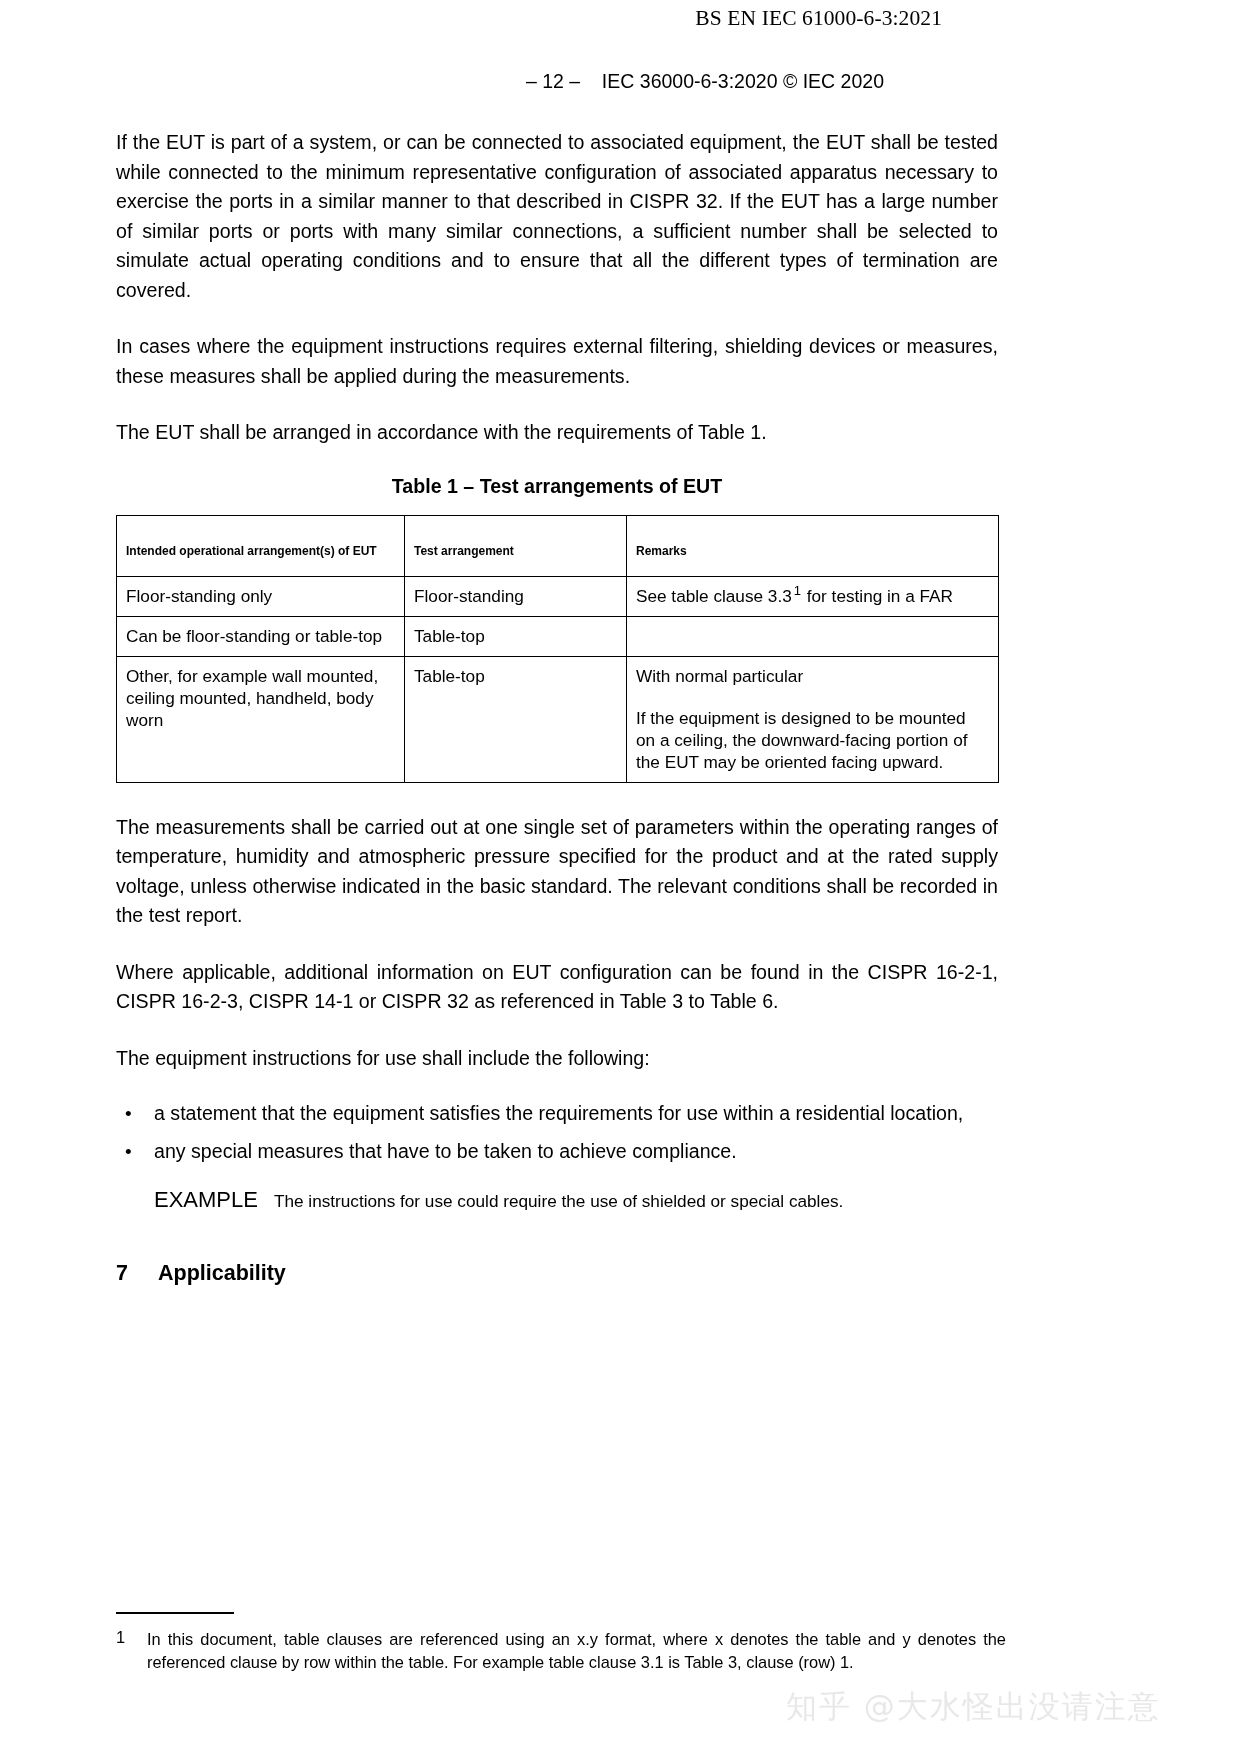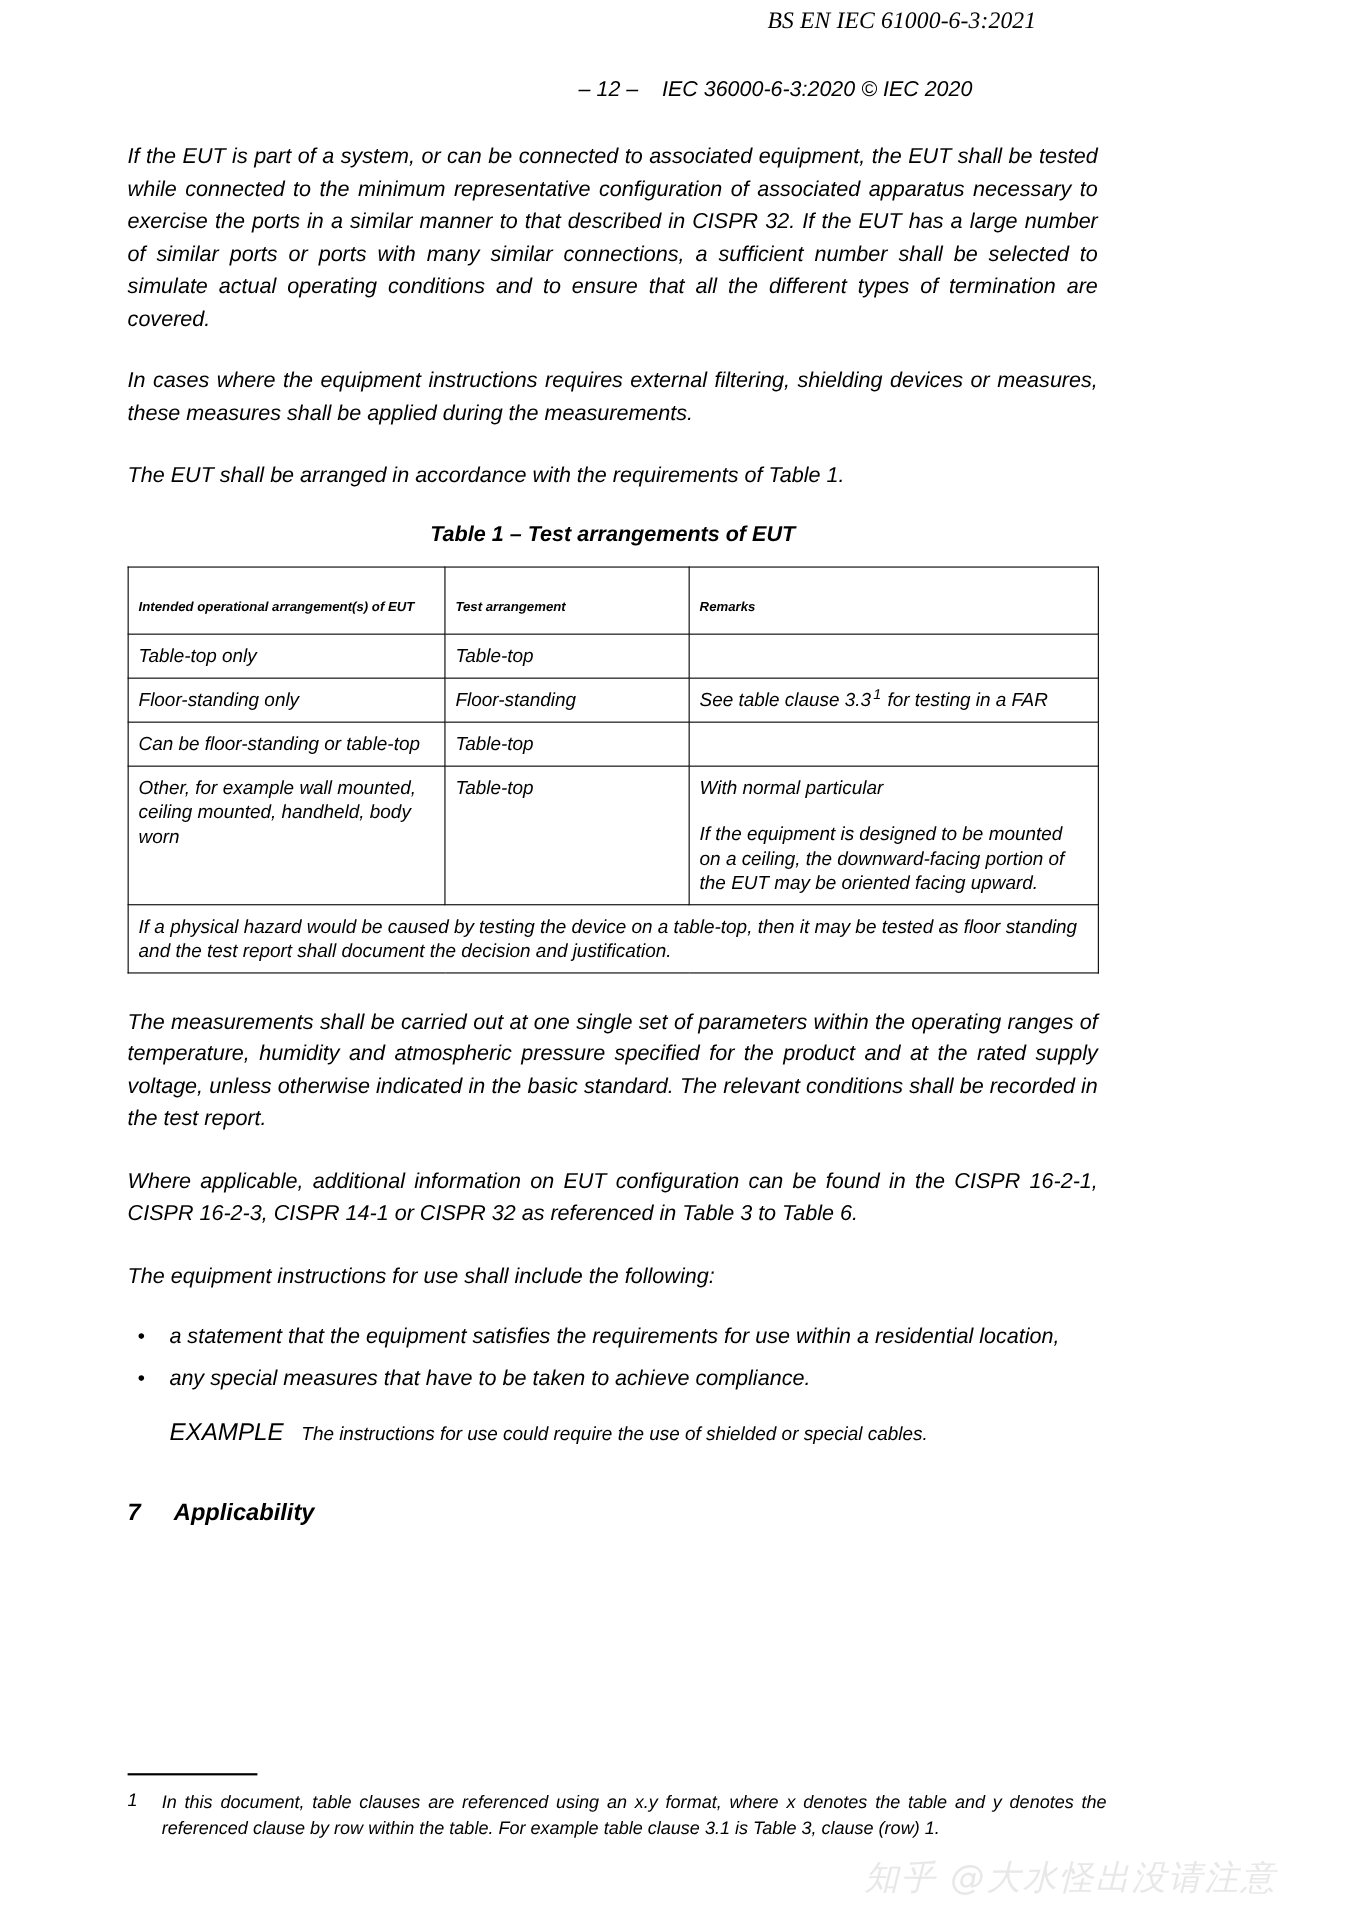--- a/index.html
+++ b/index.html
@@ -14,21 +14,20 @@
     font-family: "Liberation Sans", sans-serif;
     color: #000000;
     overflow: hidden;
   }
 
   .page {
     position: relative;
     width: 1000px;
     height: 1755px;
     box-sizing: border-box;
-    font-style: italic;
   }
 
   
   .bs-header {
     position: absolute;
     top: 6px;
     right: 58px;
     font-family: "Liberation Serif", serif;
     font-size: 21.5px;
     letter-spacing: 0.1px;
@@ -237,44 +236,36 @@
       </colgroup>
       <thead>
         <tr>
           <th>Intended operational arrangement(s) of EUT</th>
           <th>Test arrangement</th>
           <th>Remarks</th>
         </tr>
       </thead>
       <tbody>
         <tr>
-          <td class="pad-v">Table-top only</td>
-          <td class="pad-v">Table-top</td>
-          <td class="pad-v"></td>
-        </tr>
-        <tr>
           <td class="pad-v">Floor-standing only</td>
           <td class="pad-v">Floor-standing</td>
           <td class="pad-v"><span>See table clause 3.3</span><sup class="fn">1</sup> <span>for testing in a FAR</span></td>
         </tr>
         <tr>
           <td class="pad-v">Can be floor-standing or table-top</td>
           <td class="pad-v">Table-top</td>
           <td class="pad-v"></td>
         </tr>
         <tr>
           <td class="pad-v">Other, for example wall mounted, ceiling mounted, handheld, body worn</td>
           <td class="pad-v">Table-top</td>
           <td class="pad-v">
             <p class="cell-p">With normal particular</p>
             <p class="cell-p">If the equipment is designed to be mounted on a ceiling, the downward-facing portion of the EUT may be oriented facing upward.</p>
           </td>
-        </tr>
-        <tr>
-          <td class="note-cell" colspan="3">If a physical hazard would be caused by testing the device on a table-top, then it may be tested as floor standing and the test report shall document the decision and justification.</td>
         </tr>
       </tbody>
     </table>
 
     <p class="body" style="margin-top:30px;">The measurements shall be carried out at one single set of parameters within the operating ranges of temperature, humidity and atmospheric pressure specified for the product and at the rated supply voltage, unless otherwise indicated in the basic standard. The relevant conditions shall be recorded in the test report.</p>
 
     <p class="body">Where applicable, additional information on EUT configuration can be found in the CISPR 16-2-1, CISPR 16-2-3, CISPR 14-1 or CISPR 32 as referenced in Table 3 to Table 6.</p>
 
 
     <p class="body" style="margin-top:26px; margin-bottom:0;">The equipment instructions for use shall include the following:</p>

